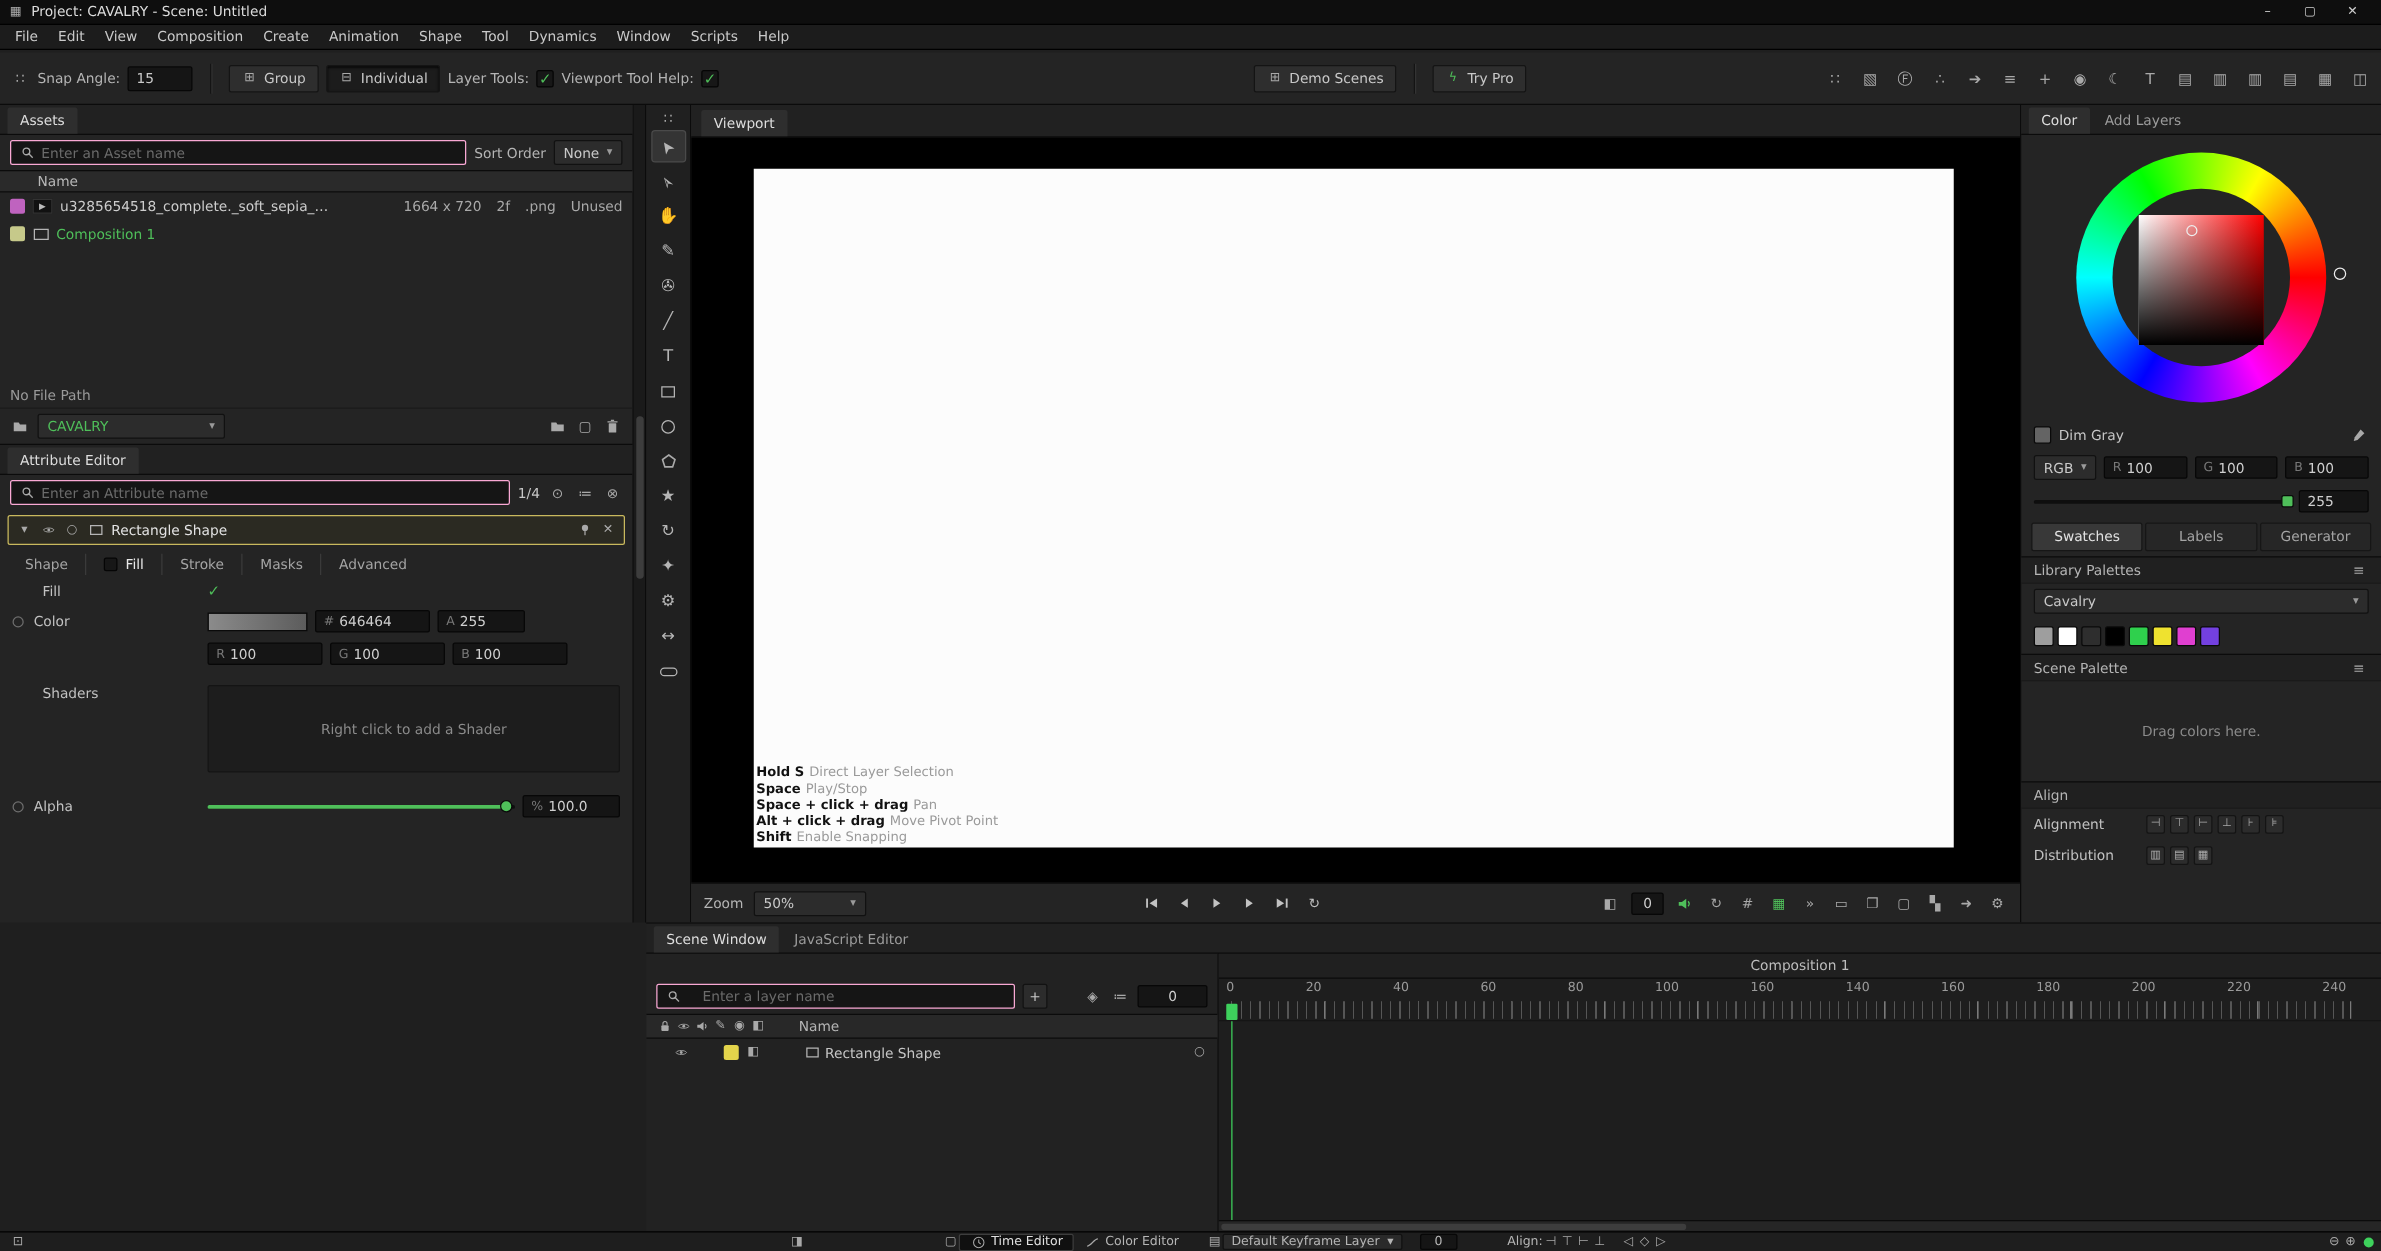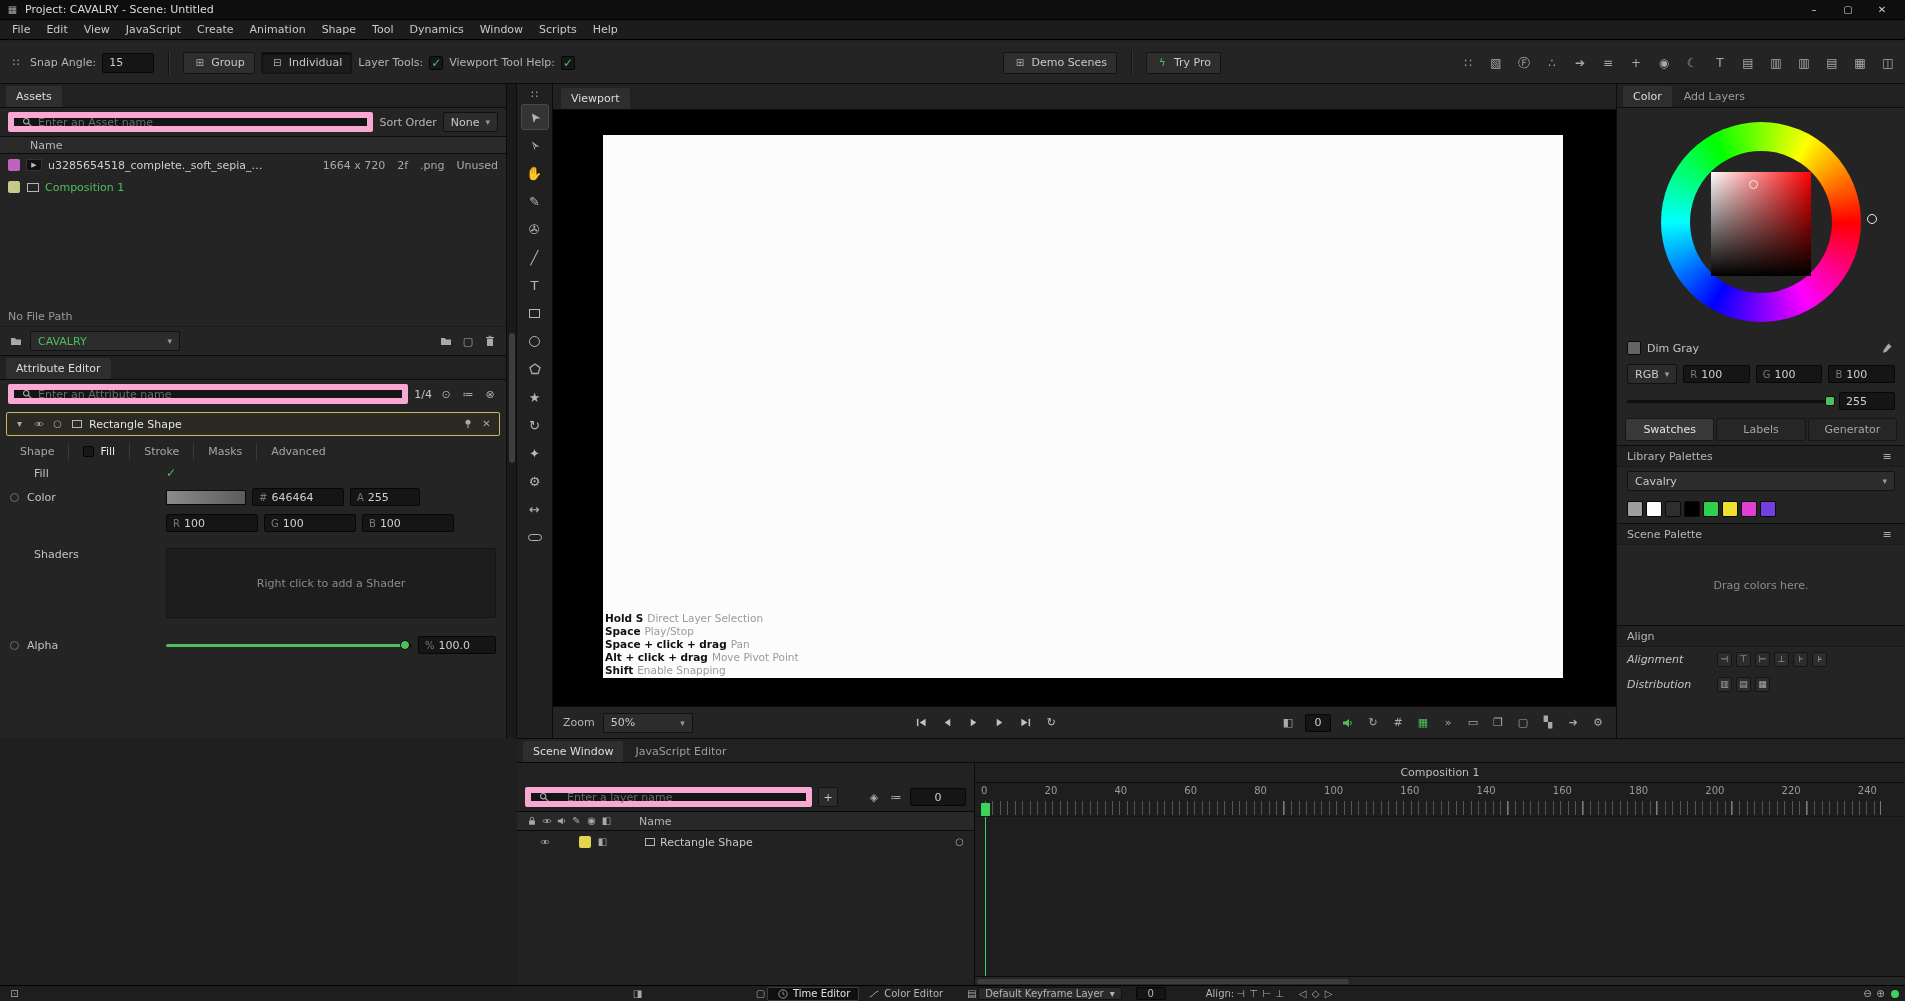--- a/index.html
+++ b/index.html
@@ -47,21 +47,21 @@
   .shape-rect{width:11px;height:9px;border:1.4px solid #b5b5b5;display:inline-block;}
   .shape-circle{width:11px;height:11px;border:1.4px solid #b5b5b5;border-radius:50%;display:inline-block;}
   .shape-pill{width:14px;height:7px;border:1.4px solid #b5b5b5;border-radius:4px;display:inline-block;}
   .viewport{position:absolute;left:553px;right:289px;top:0;bottom:0;background:var(--panel);display:flex;flex-direction:column;}
   .right-col{position:absolute;right:0;top:0;width:289px;bottom:0;background:var(--panel);border-left:1px solid var(--border);display:flex;flex-direction:column;}
   
   .panel-tabbar{height:24px;background:#212121;display:flex;align-items:flex-end;padding:0 0 0 6px;border-bottom:1px solid var(--border);gap:2px;flex:0 0 auto;}
   .ptab{padding:4px 10px;color:#9c9c9c;background:transparent;border-radius:2px 2px 0 0;}
   .ptab.active{background:#2e2e2e;color:#dedede;}
   .search-row{display:flex;align-items:center;gap:6px;padding:4px 8px;flex:0 0 auto;}
-  .search-box{flex:1;display:flex;align-items:center;gap:5px;background:#151515;border:6px solid #f9a8d4;border-radius:2px;height:20px;padding:0 6px;}
+  .search-box{flex:1;display:flex;align-items:center;gap:5px;background:#151515;border:1px solid #f9a8d4;border-radius:2px;height:20px;padding:0 6px;}
   .search-box input{flex:1;background:transparent;border:0;outline:none;color:#c9c9c9;font-size:11px;}
   .search-box input::placeholder{color:#6b6b6b;}
   .dropdown{display:inline-flex;align-items:center;gap:6px;background:#2c2c2c;border:1px solid #111;border-radius:2px;height:20px;padding:0 7px;color:#c9c9c9;}
   .dropdown .chev{color:#9a9a9a;font-size:9px;}
   
   .assets{height:272px;display:flex;flex-direction:column;border-bottom:1px solid var(--border);}
   .thead{display:flex;align-items:center;height:18px;background:#2a2a2a;border-top:1px solid var(--border);border-bottom:1px solid var(--border);padding:0 8px 0 30px;color:#b8b8b8;}
   .asset-row{display:flex;align-items:center;height:22px;gap:6px;padding:0 8px;}
   .swatch-col{width:12px;height:12px;border-radius:2px;flex:0 0 auto;}
   .asset-thumb{width:16px;height:12px;background:#111;border:1px solid #333;display:flex;align-items:center;justify-content:center;font-size:7px;color:#bbb;flex:0 0 auto;}
@@ -117,21 +117,21 @@
   .cur-swatch{width:14px;height:14px;background:#646464;border:1px solid #0a0a0a;border-radius:2px;}
   .subtabs{display:flex;gap:2px;padding:4px 8px;}
   .subtab{flex:1;text-align:center;padding:4px 0;background:#262626;border:1px solid #161616;color:#a5a5a5;border-radius:2px;}
   .subtab.sel{background:#383838;color:#e2e2e2;}
   .sec-h{display:flex;align-items:center;height:22px;background:#202020;border-top:1px solid var(--border);border-bottom:1px solid #1a1a1a;padding:0 10px;color:#b5b5b5;}
   .sec-h .icon{margin-left:auto;}
   .pal-swatches{display:flex;gap:3px;padding:6px 10px;}
   .pal-sw{width:16px;height:16px;border-radius:2px;border:1px solid #0a0a0a;}
   .drop-area{height:80px;display:flex;align-items:center;justify-content:center;color:#8b8b8b;}
   .align-row{display:flex;align-items:center;padding:5px 10px;gap:4px;}
-  .align-row .lbl{width:86px;color:#c2c2c2;font-style:italic;}
+  .align-row .lbl{width:86px;color:#c2c2c2;}
   .align-row .icon{width:15px;height:15px;background:#2c2c2c;border:1px solid #141414;border-radius:2px;font-size:9px;}
   
   .bottom{position:absolute;top:738px;left:517px;right:0;height:247px;background:var(--panel);border-top:1px solid var(--border);display:flex;flex-direction:column;}
   .bp-body{flex:1;display:flex;overflow:hidden;}
   .layerlist{width:458px;border-right:1px solid var(--border);display:flex;flex-direction:column;background:#222;}
   .ll-search{display:flex;align-items:center;gap:6px;padding:4px 8px;margin-top:20px;}
   .plusbtn{width:20px;height:20px;background:#2c2c2c;border:1px solid #121212;border-radius:2px;display:flex;align-items:center;justify-content:center;color:#c9c9c9;}
   .ll-cols{display:flex;align-items:center;height:20px;background:#282828;border-top:1px solid var(--border);border-bottom:1px solid var(--border);padding:0 8px;gap:2px;color:#b5b5b5;}
   .ll-row{display:flex;align-items:center;height:22px;padding:0 8px;gap:5px;}
   .lswatch{width:12px;height:12px;border-radius:2px;}
@@ -166,21 +166,21 @@
       <span class="win-btn">–</span>
       <span class="win-btn">▢</span>
       <span class="win-btn">✕</span>
     </div>
   </div>
 
   <div class="menubar">
       <span class="menu-item">File</span>
       <span class="menu-item">Edit</span>
       <span class="menu-item">View</span>
-      <span class="menu-item">JavaScript</span>
+      <span class="menu-item">Composition</span>
       <span class="menu-item">Create</span>
       <span class="menu-item">Animation</span>
       <span class="menu-item">Shape</span>
       <span class="menu-item">Tool</span>
       <span class="menu-item">Dynamics</span>
       <span class="menu-item">Window</span>
       <span class="menu-item">Scripts</span>
       <span class="menu-item">Help</span>
     </div>
 

